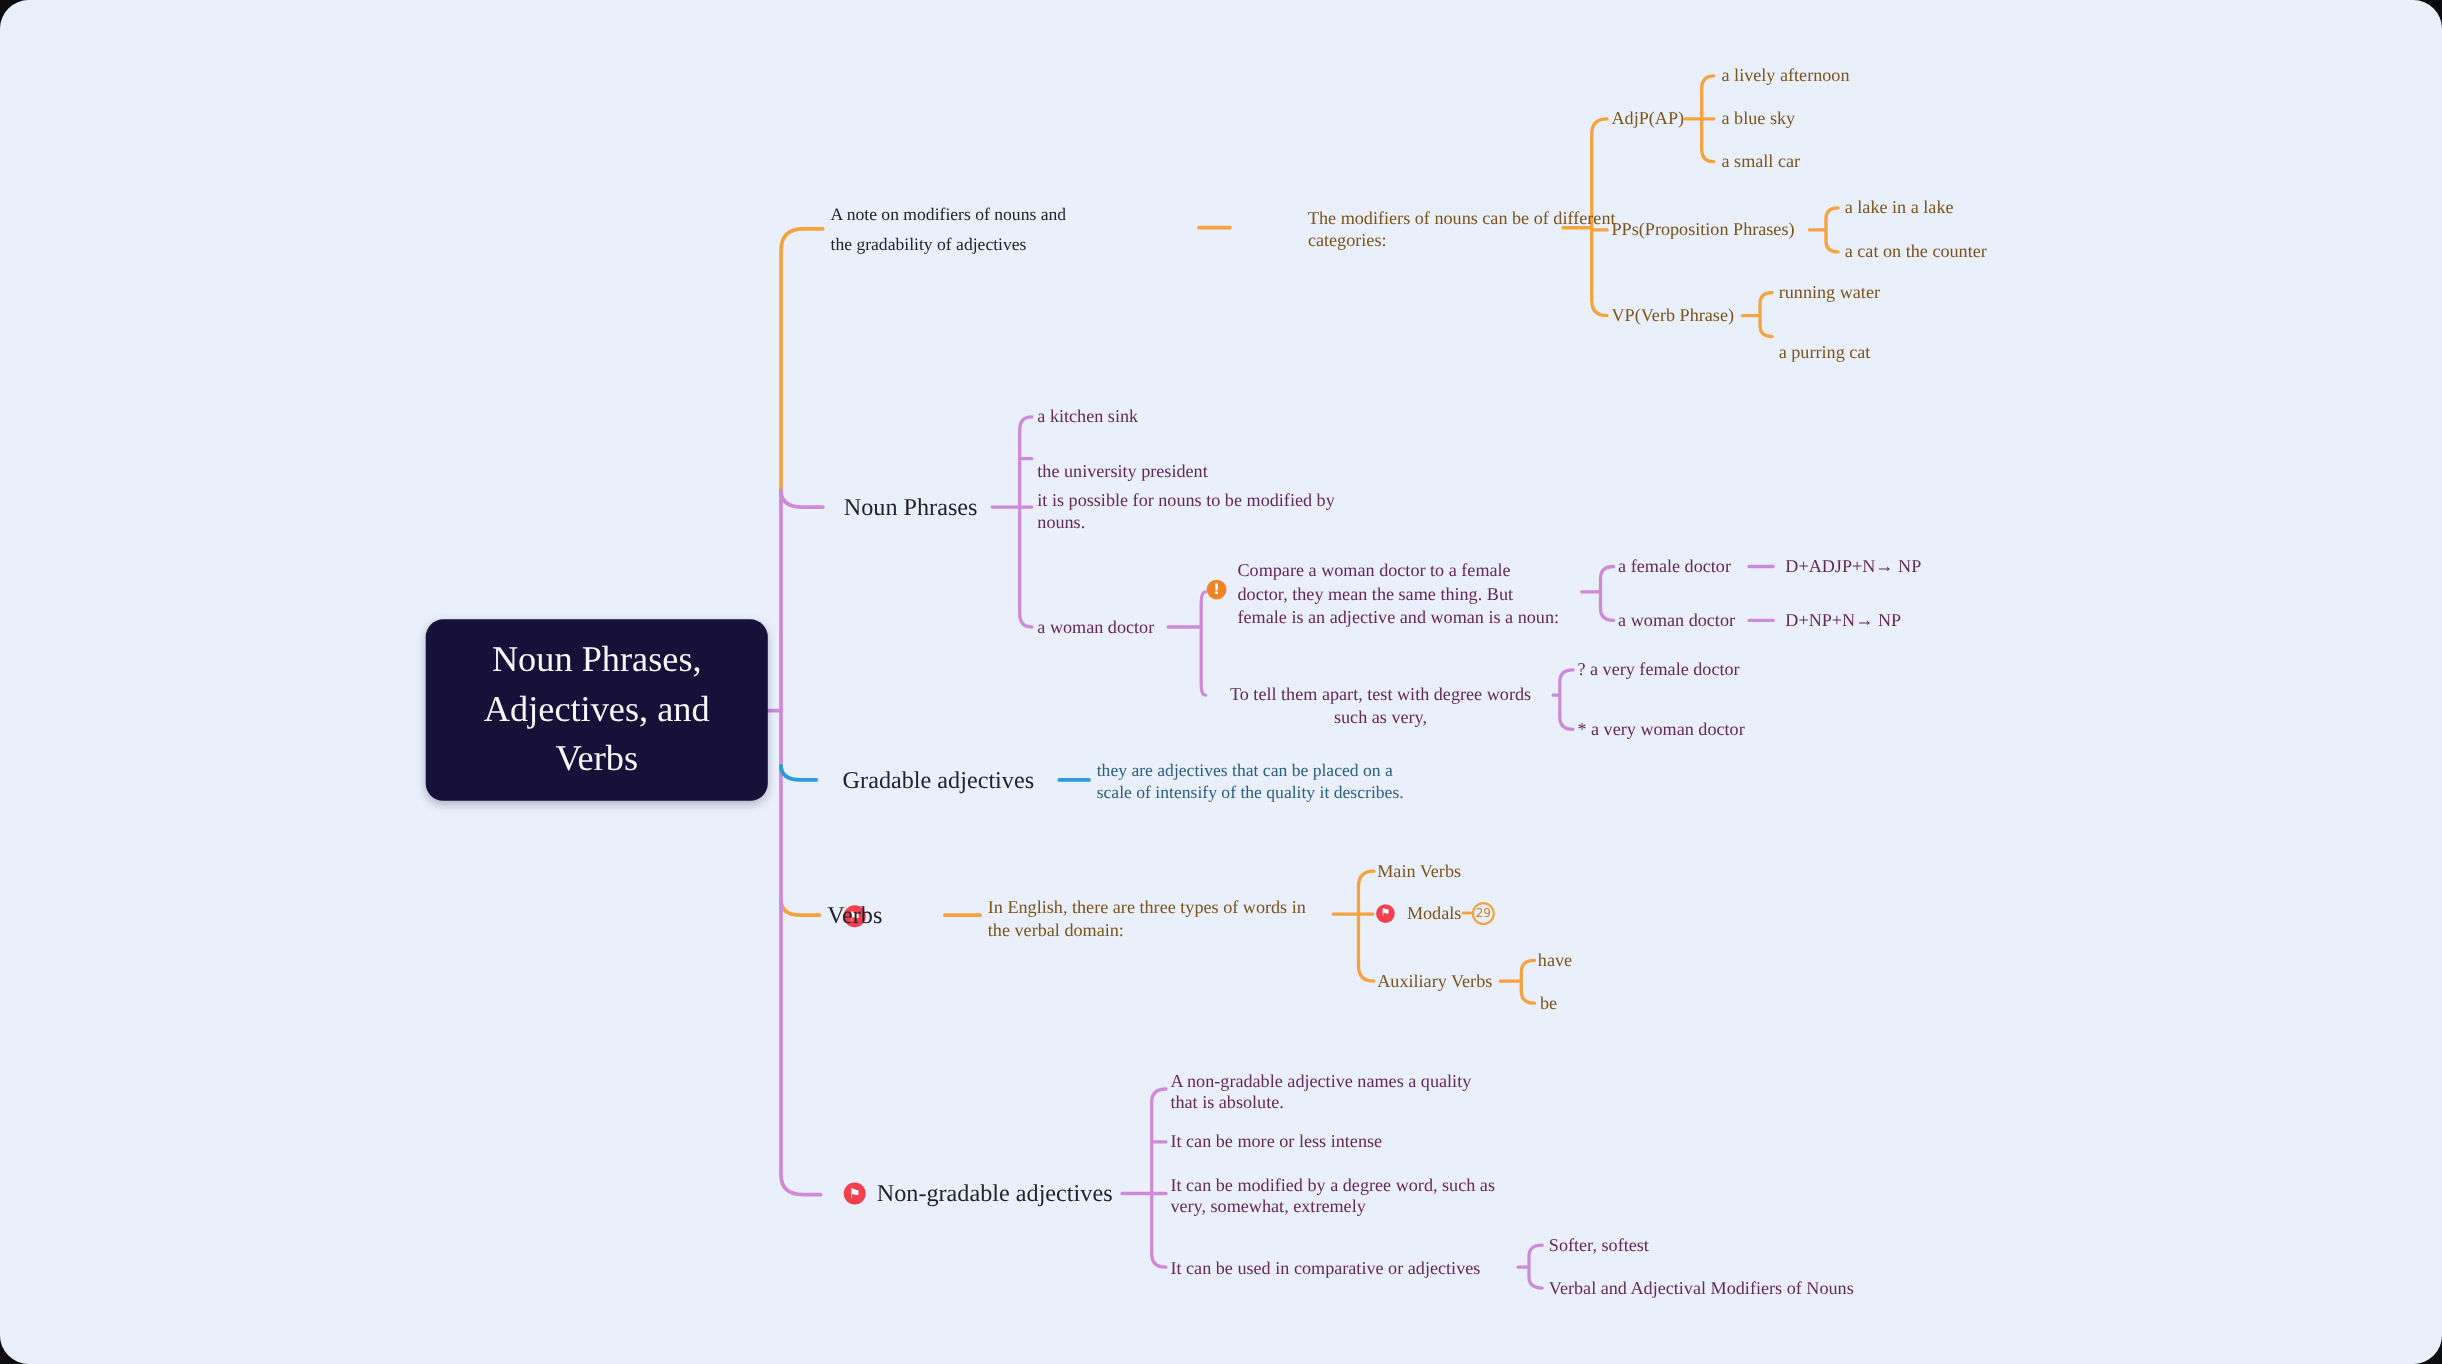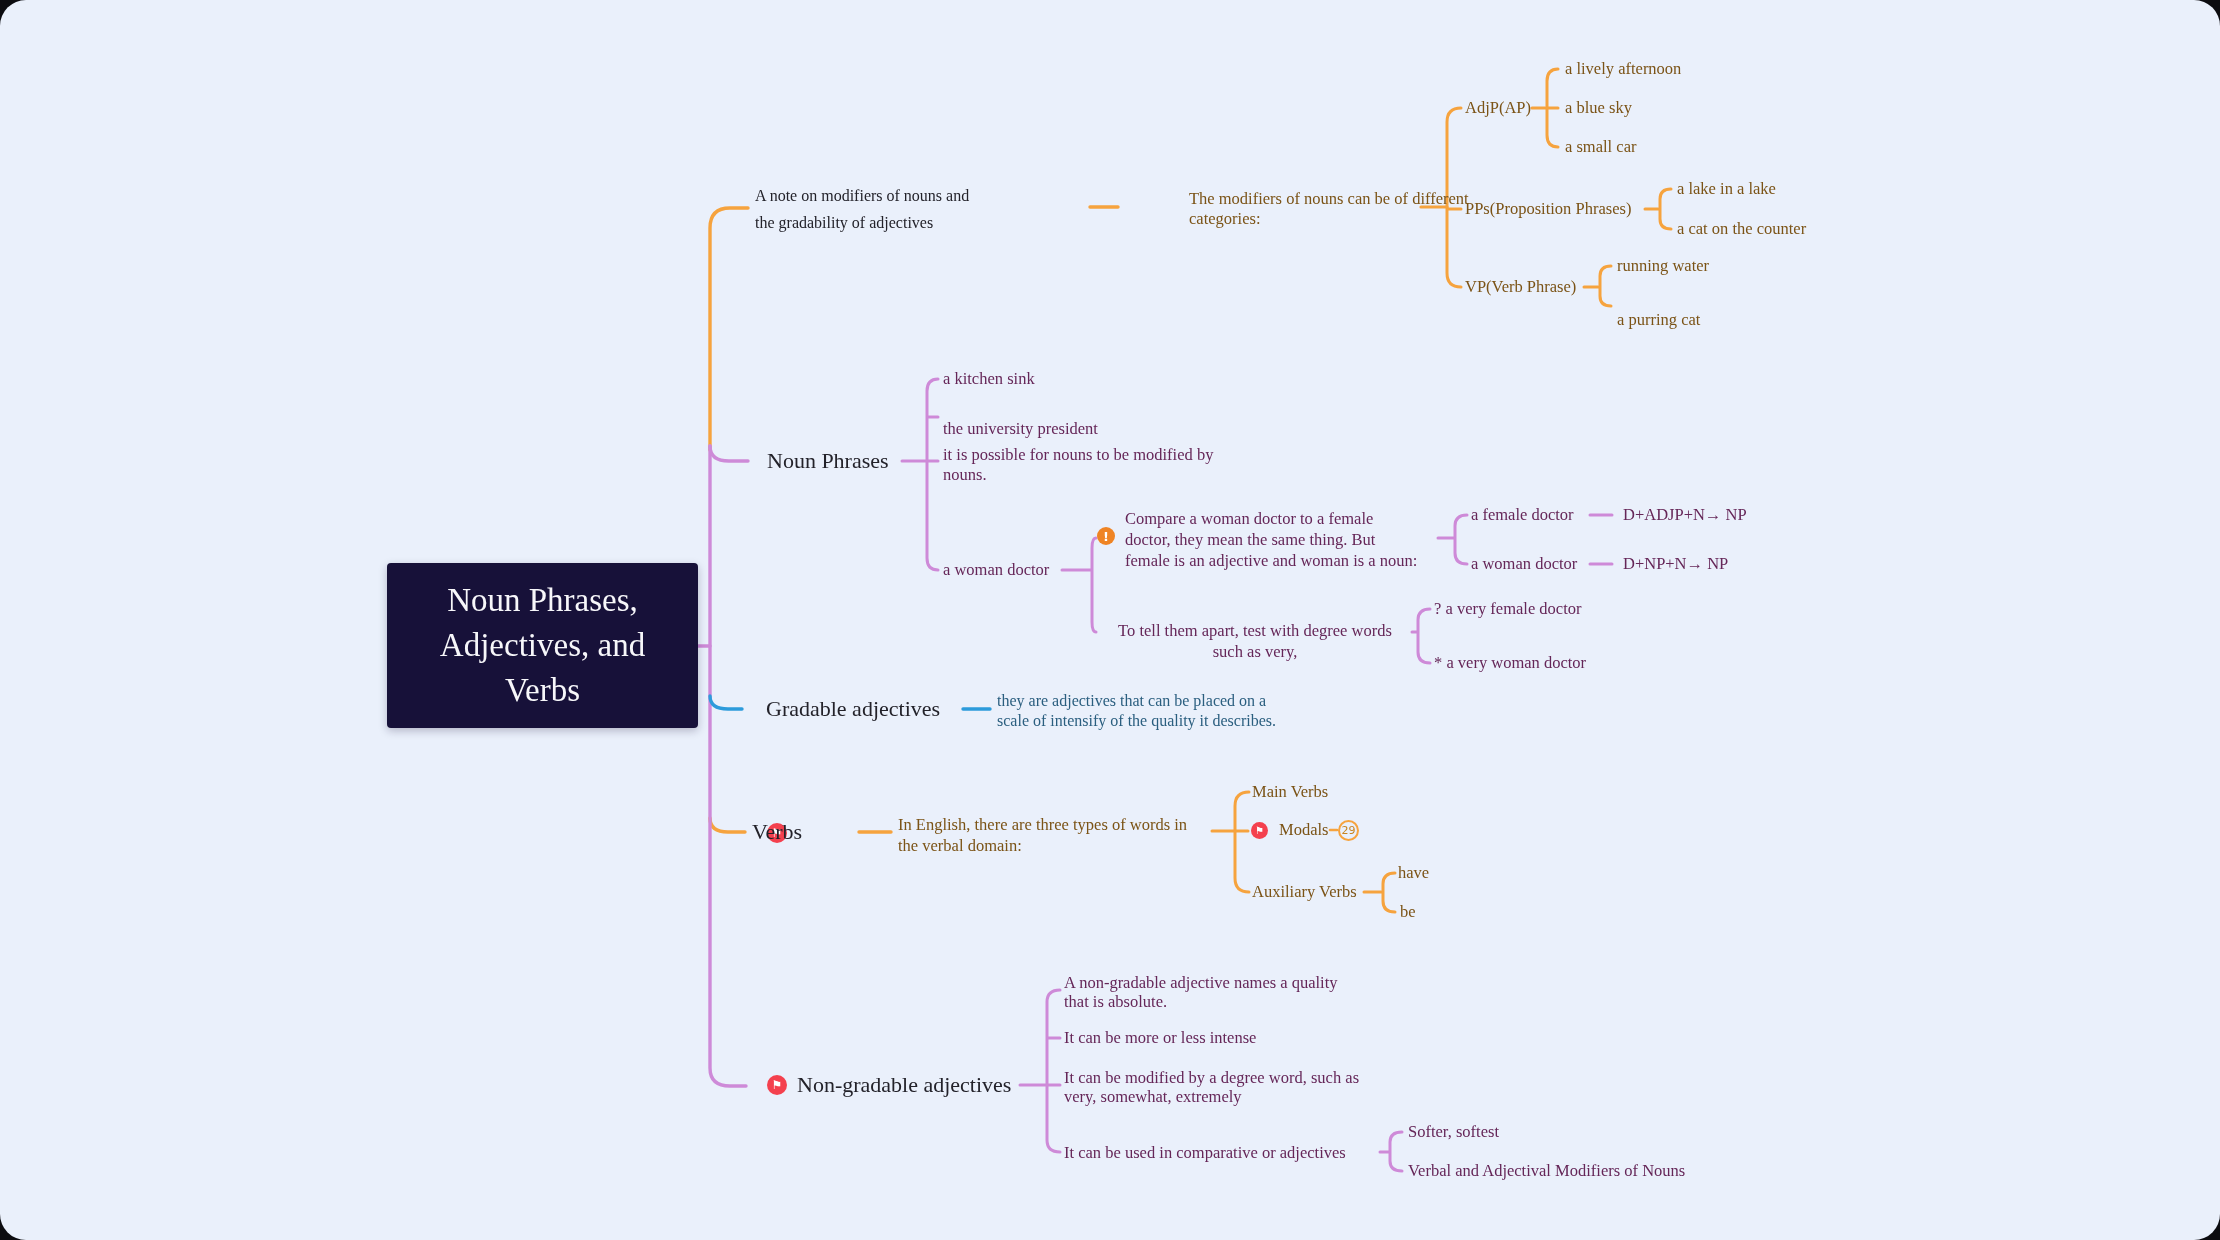--- a/index.html
+++ b/index.html
@@ -14,21 +14,21 @@
   .wrap{white-space:pre-line;}
   .s16{font-size:16.5px;line-height:20px;}
   .s20{font-size:16px;line-height:27px;}
   .s22{font-size:22px;line-height:26px;}
   .c-dark{color:#23222A;}
   .c-brown{color:#7B5316;}
   .c-purple{color:#652658;}
   .c-blue{color:#2A5E7F;}
   .root{
     position:absolute;left:387px;top:563px;width:311px;height:165px;
-    background:#171139;border-radius:4px;box-shadow:0 3px 8px rgba(23,17,57,.25);
+    background:#171139;border-radius:16px;box-shadow:0 3px 8px rgba(23,17,57,.25);
     display:flex;align-items:center;justify-content:center;text-align:center;
   }
   .root-label{color:#F7F7FA;font-size:33px;line-height:45px;width:250px;}
   .flag{
     position:absolute;border-radius:50%;background:#F4404E;color:#fff;
     display:flex;align-items:center;justify-content:center;
     font-family:"DejaVu Sans",sans-serif;
   }
   .flag.big{width:20px;height:20px;font-size:12px;}
   .flag.small{width:17px;height:17px;font-size:10px;}

